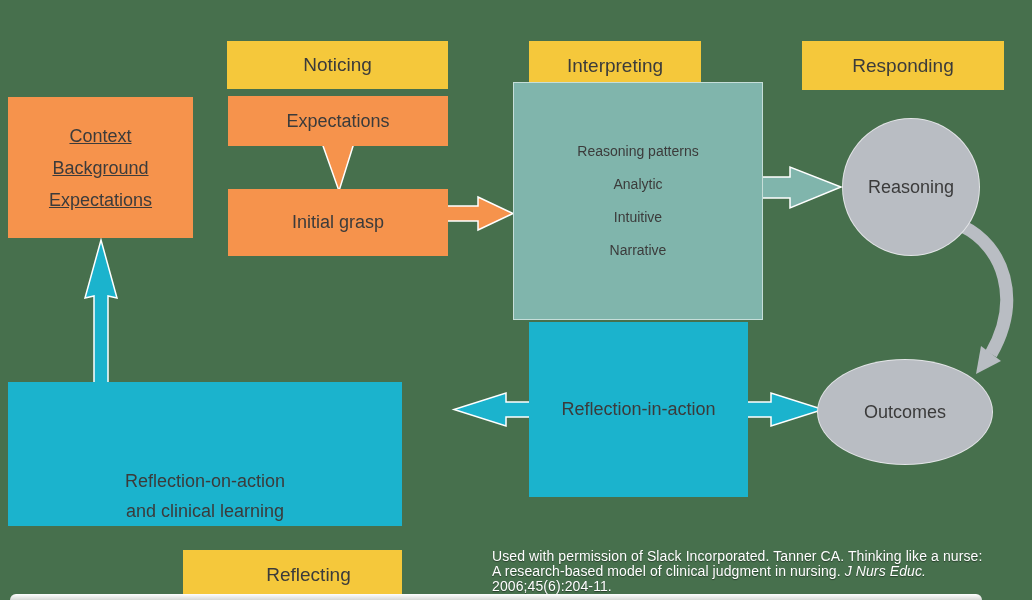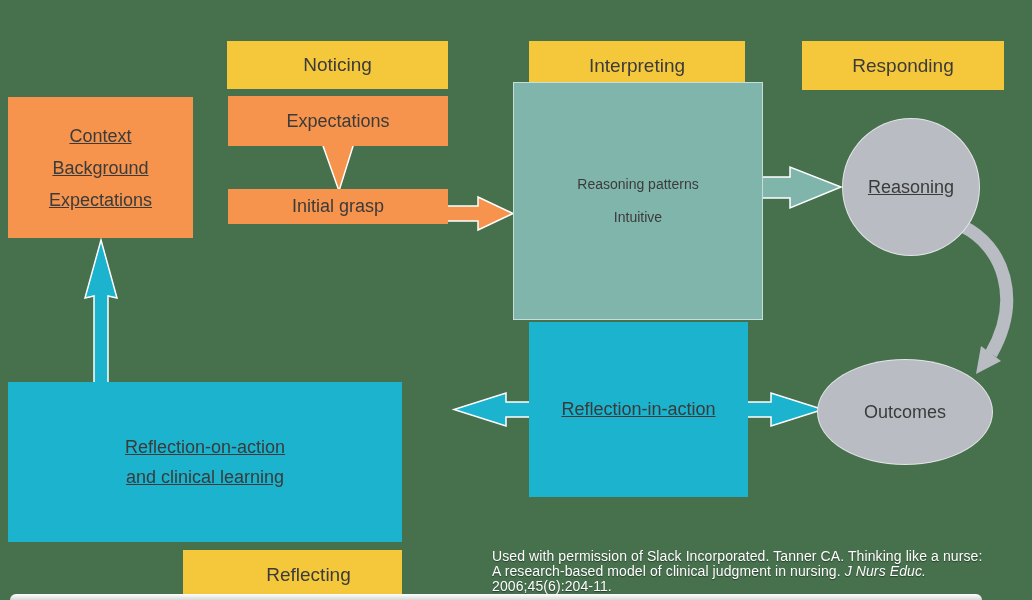--- a/index.html
+++ b/index.html
@@ -3,21 +3,21 @@
 <meta charset="utf-8">
 <style>
   html,body{margin:0;padding:0;}
   body{font-family:"Liberation Sans", sans-serif; background:#47704D;}
   #canvas{position:relative;width:1032px;height:600px;overflow:hidden;background:var(--bg,#47704D);}
   .abs{position:absolute;box-sizing:border-box;}
   .box{display:flex;align-items:center;justify-content:center;text-align:center;color:var(--text,#3b3b3b);}
   .yellow{background:var(--yellow,#F5C83B);}
   .orange{background:var(--orange,#F6934C);}
   .teal{background:var(--teal,#80B5AC);border:1px solid rgba(255,255,255,.55);}
-  .cyan{background:var(--cyan,#1BB3CD);text-decoration:underline;}
+  .cyan{background:var(--cyan,#1BB3CD);}
   .grayshape{background:var(--gray,#B9BDC3);border:1.5px solid rgba(255,255,255,.6);}
   .phase{font-size:19px;margin-top:36px;}
   .t18{font-size:18px;}
   .lines{line-height:32px;text-decoration:underline;}
   .tealtxt{line-height:33px;font-size:14px;}
   .circle{border-radius:50%;}
   svg.layer{position:absolute;left:0;top:0;pointer-events:none;}
   #citation{position:absolute;left:492px;top:549px;width:534px;font-size:14px;line-height:15px;
     color:var(--citation,#ffffff);text-shadow:0 1px 1px rgba(0,0,0,.45);letter-spacing:.1px;}
   #citation .jrn{font-style:italic;}
@@ -45,63 +45,65 @@
     <polygon points="531,402 506,402 506,393 454,409.5 506,426 506,417 531,417" style="fill:var(--cyan);stroke:#ffffff;stroke-width:1.5"></polygon>
 
     <polygon points="746,402 771,402 771,393 823,409.5 771,426 771,417 746,417" style="fill:var(--cyan);stroke:#ffffff;stroke-width:1.5"></polygon>
 
     <polygon points="94,384 94,296 85,298 101,240 117,298 108,296 108,384" style="fill:var(--cyan);stroke:#ffffff;stroke-width:1.5"></polygon>
   </svg>
 
   <div class="abs box yellow phase" style="left:227px;top:5px;width:221px;height:48px;">
     <span>Noticing</span>
   </div>
-  <div class="abs box yellow phase" style="left:529px;top:5px;width:216px;height:49px;">
+  <div class="abs box yellow phase" style="left:529px;top:5px;width:172px;height:49px;">
     <span>Interpreting</span>
   </div>
   <div class="abs box yellow phase" style="left:802px;top:5px;width:202px;height:49px;">
     <span>Responding</span>
   </div>
 
   <div class="abs box orange t18 lines" style="left:8px;top:97px;width:185px;height:141px;">
     <div>
       <div>Context</div>
       <div>Background</div>
       <div>Expectations</div>
     </div>
   </div>
 
   <div class="abs box orange t18" style="left:228px;top:96px;width:220px;height:50px;">
     <span>Expectations</span>
   </div>
 
-  <div class="abs box orange t18" style="left:228px;top:189px;width:220px;height:35px;">
+  <div class="abs box orange t18" style="left:228px;top:189px;width:220px;height:67px;">
     <span>Initial grasp</span>
   </div>
 
   <div class="abs box teal tealtxt" style="left:513px;top:82px;width:250px;height:238px;">
     <div>
       <div>Reasoning patterns</div>
+      <div>Analytic</div>
       <div>Intuitive</div>
+      <div>Narrative</div>
     </div>
   </div>
 
-  <div class="abs box grayshape circle t18" style="left:842px;top:118px;width:138px;height:138px;text-decoration:underline;">
+  <div class="abs box grayshape circle t18" style="left:842px;top:118px;width:138px;height:138px;">
     <span>Reasoning</span>
   </div>
 
   <div class="abs box grayshape circle t18" style="left:817px;top:359px;width:176px;height:106px;">
     <span>Outcomes</span>
   </div>
 
   <div class="abs box cyan t18" style="left:529px;top:322px;width:219px;height:175px;">
     <span>Reflection-in-action</span>
   </div>
 
-  <div class="abs box cyan t18" style="left:8px;top:382px;width:394px;height:160px;line-height:30px;">
+  <div class="abs box cyan t18" style="left:8px;top:382px;width:394px;height:144px;line-height:30px;align-items:flex-end;">
     <div>
       <div>Reflection-on-action</div>
       <div>and clinical learning</div>
     </div>
   </div>
 
   <div class="abs box yellow phase" style="left:183px;top:514px;width:219px;height:49px;padding-left:32px;">
     <span>Reflecting</span>
   </div>
 

